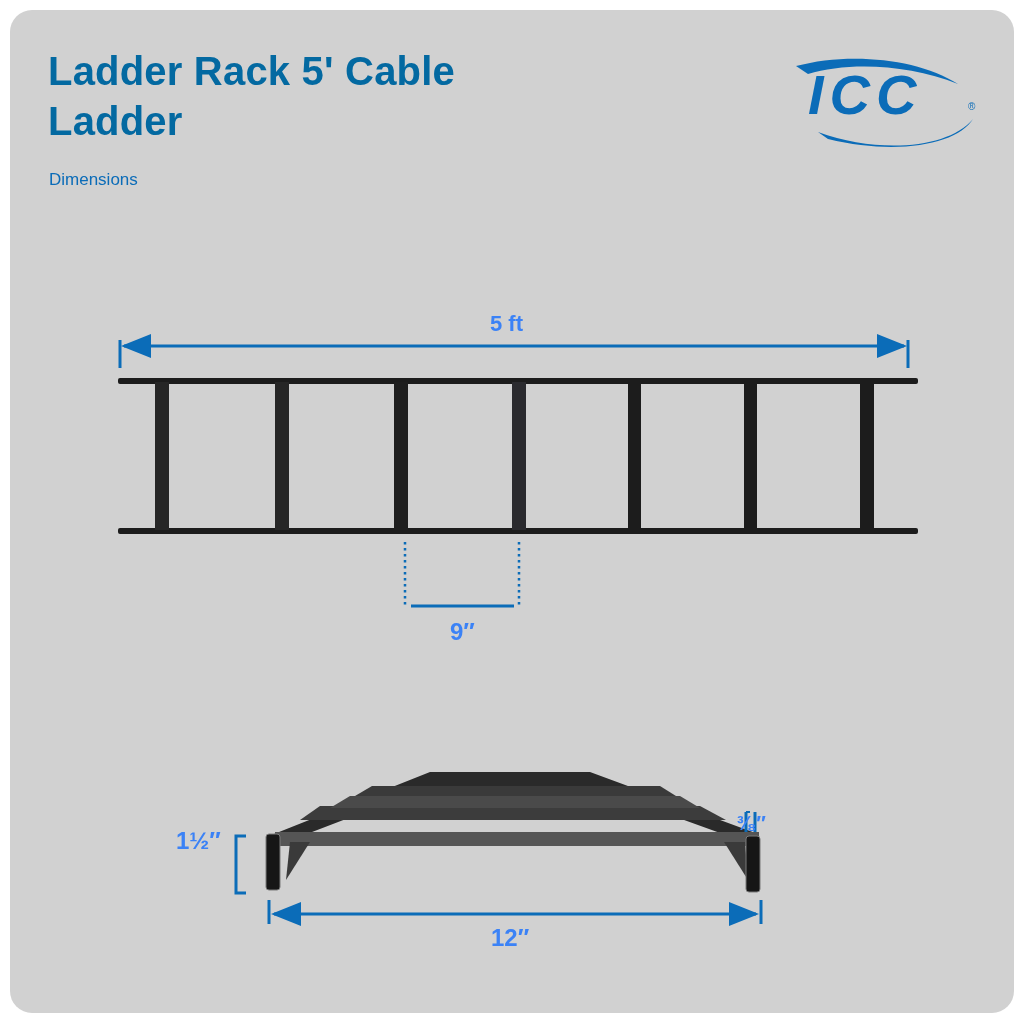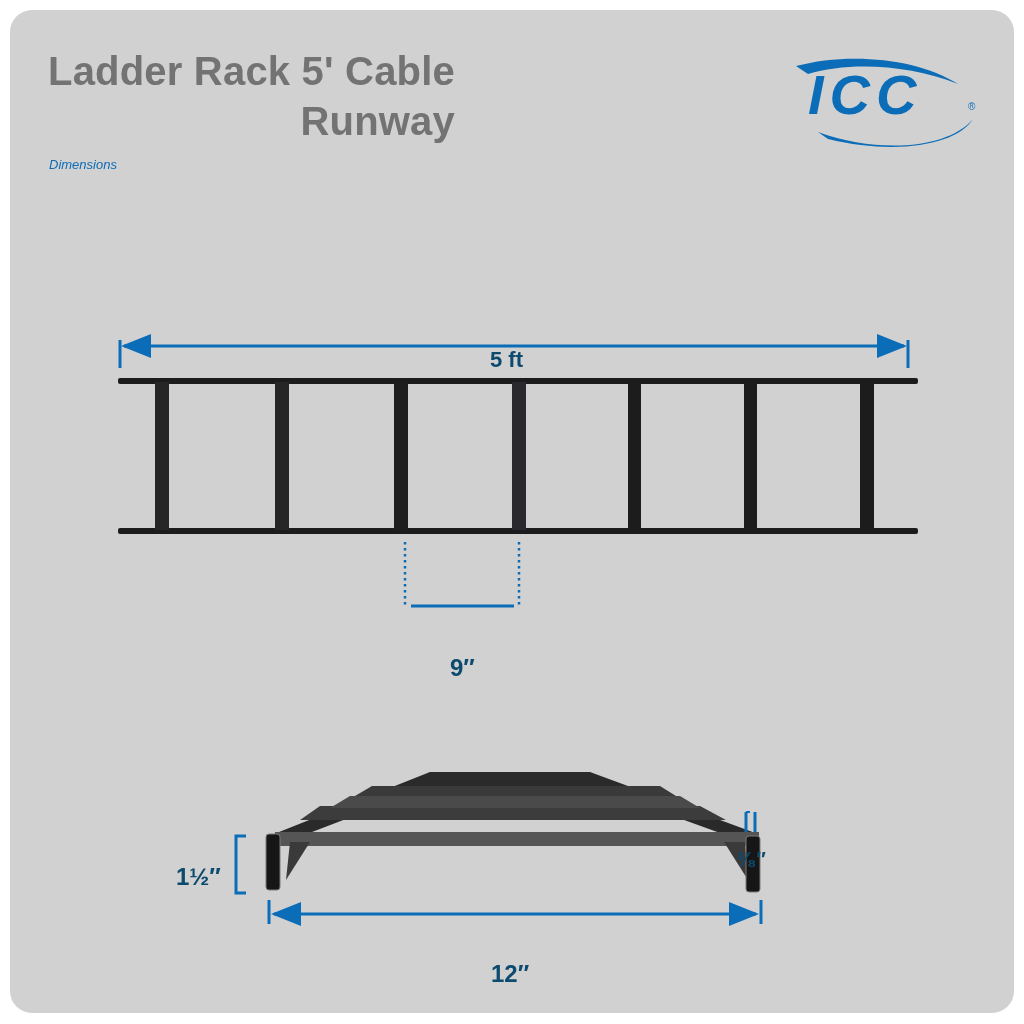--- a/index.html
+++ b/index.html
@@ -1,31 +1,31 @@
 <!DOCTYPE html>
 <html><head>
 <meta charset="utf-8">
 <style>
   html, body { margin:0; padding:0; background:#ffffff; }
   body { width:1024px; height:1024px; position:relative; overflow:hidden; font-family:"Liberation Sans", sans-serif; }
   .card { position:absolute; left:10px; top:10px; width:1004px; height:1003px; background:#d1d1d1; border-radius:22px; }
-  .title { position:absolute; left:48px; top:46px; margin:0; color:#737373; font-weight:bold; font-size:40px; line-height:50px; letter-spacing:0.2px;text-align:right; }
-  .subtitle { position:absolute; left:49px; top:157px; color:#0b6cb8; font-style:italic; font-size:13px; }
+  .title { position:absolute; left:48px; top:46px; margin:0; color:#0369a1; font-weight:bold; font-size:40px; line-height:50px; letter-spacing:0.2px; }
+  .subtitle { position:absolute; left:49px; top:170px; color:#0b6cb8; font-size:17px; }
   .logo { position:absolute; left:788px; top:44px; width:200px; height:110px; }
-  .dim-label { position:absolute; color:#0c4a6e; font-weight:bold; font-size:22px; white-space:nowrap;margin-top:36px; }
+  .dim-label { position:absolute; color:#3b82f6; font-weight:bold; font-size:22px; white-space:nowrap; }
   svg.layer { position:absolute; left:0; top:0; }
 </style>
 </head>
 <body>
 
 <div class="card"></div>
 
 <h1 class="title">
   <span>Ladder Rack 5' Cable</span><br>
-  <span>Runway</span>
+  <span>Ladder</span>
 </h1>
 <div class="subtitle">Dimensions</div>
 
 <svg class="logo" viewBox="0 0 200 110">
   <path d="M8 22 C 60 8, 130 14, 170 40 C 120 20, 60 18, 20 30 Z" fill="#0b6cb8"></path>
   <path d="M30 88 C 90 110, 160 105, 185 75 C 170 100, 110 112, 40 95 Z" fill="#0b6cb8"></path>
   <text x="20" y="70" font-family="Liberation Sans, sans-serif" font-weight="bold" font-style="italic" font-size="56" fill="#0b6cb8" letter-spacing="6">ICC</text>
   <text x="180" y="66" font-family="Liberation Sans, sans-serif" font-size="10" fill="#0b6cb8">®</text>
 </svg>
 

